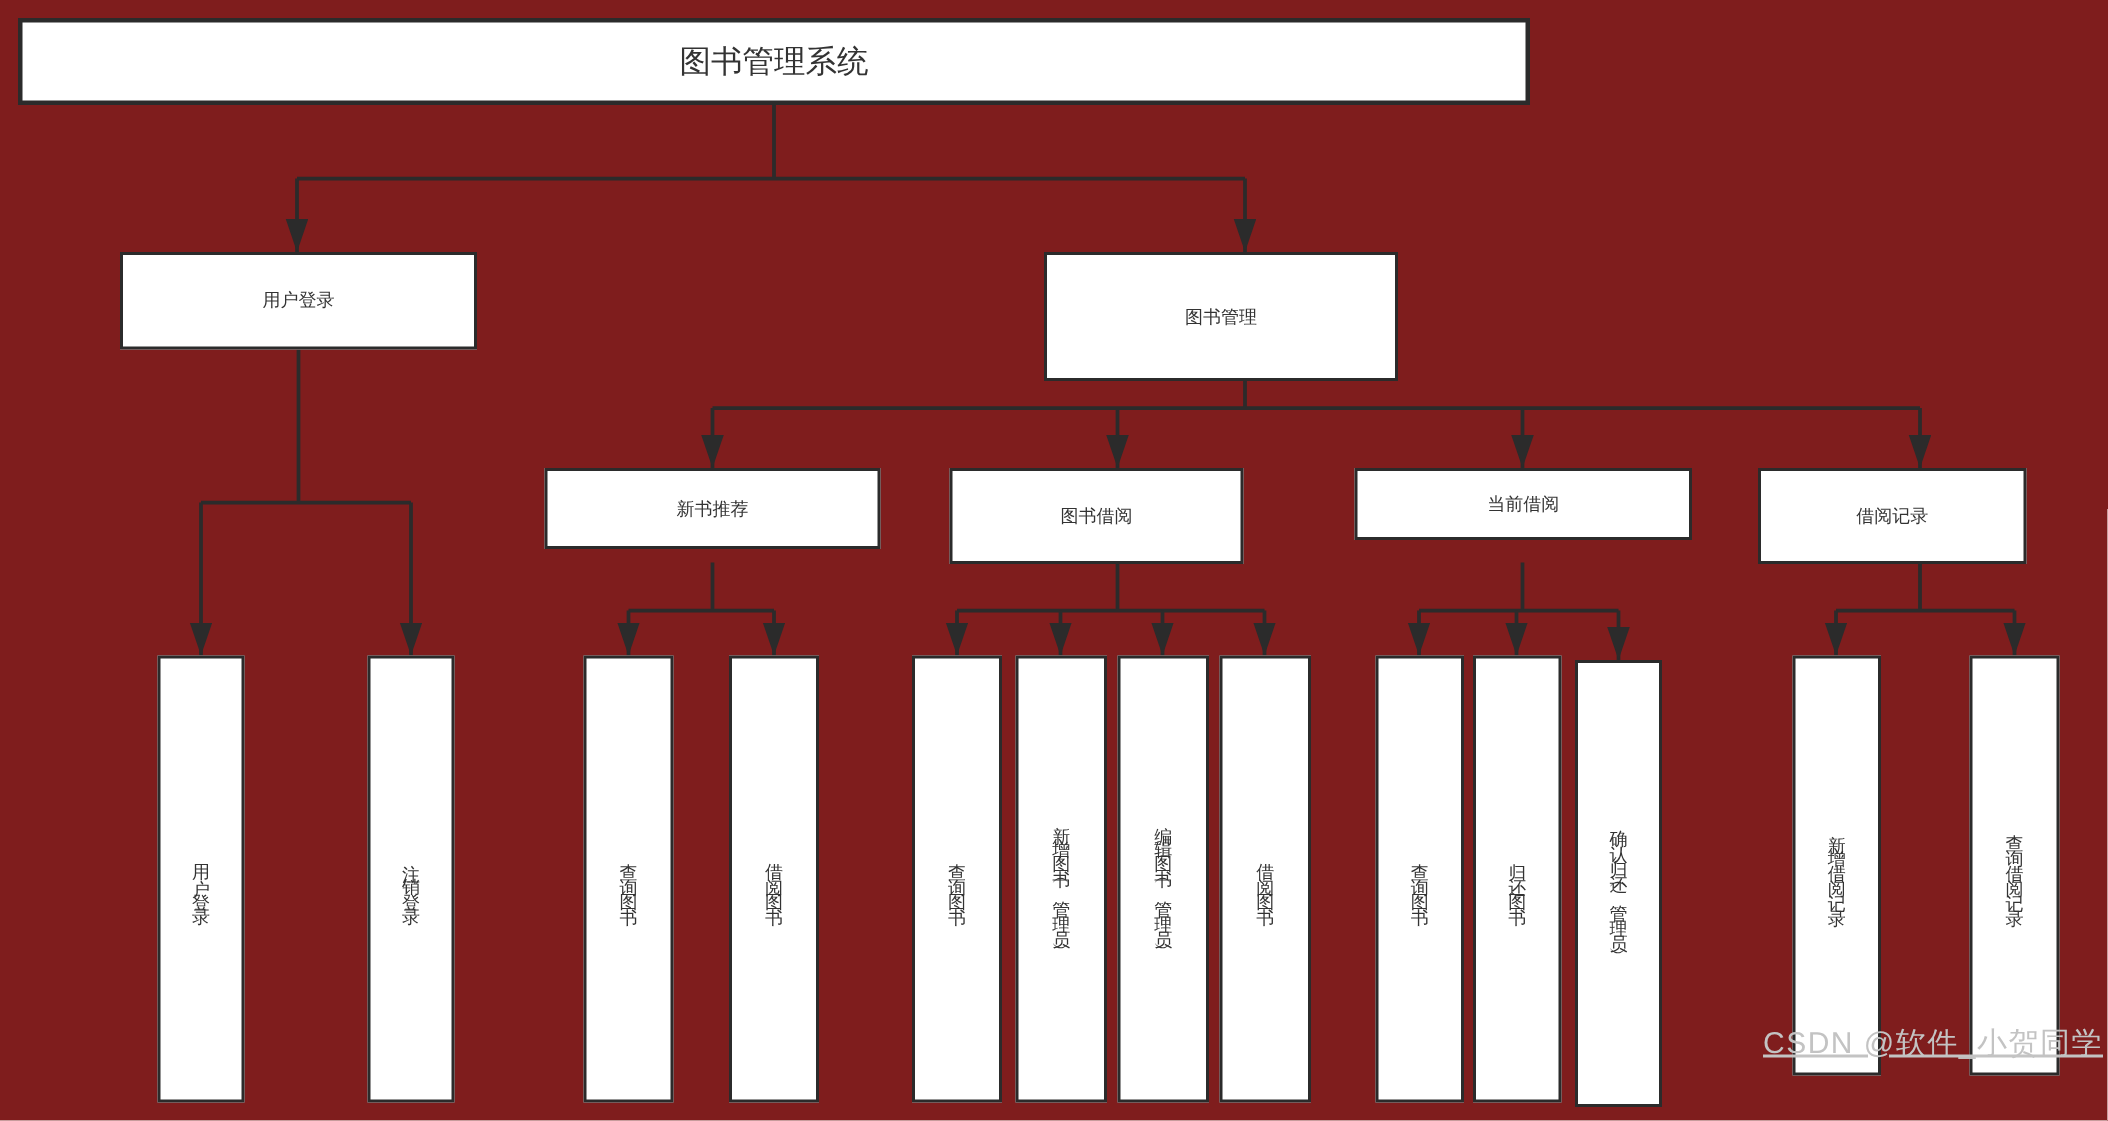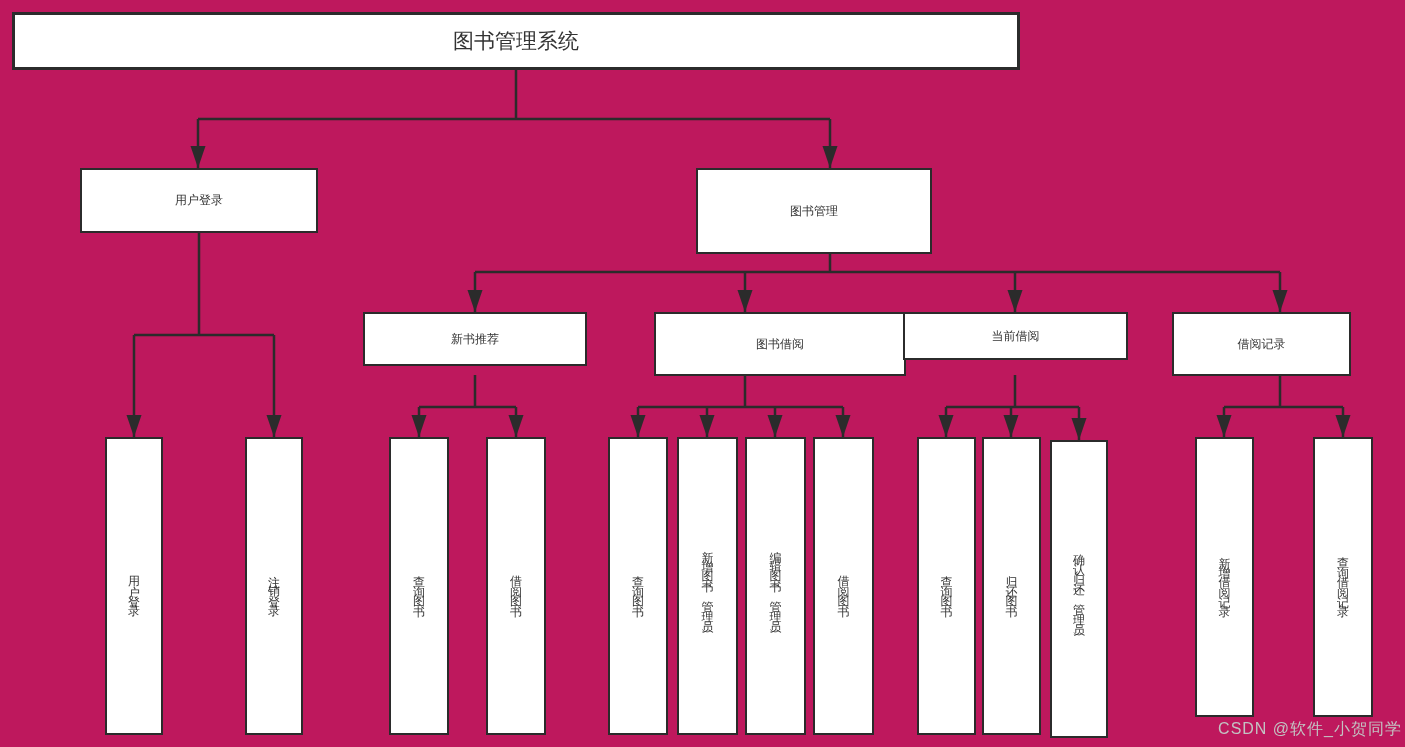--- a/index.html
+++ b/index.html
@@ -1,21 +1,21 @@
 <!DOCTYPE html>
 <html><head>
 <meta charset="utf-8">
 <style>
   html, body { margin: 0; padding: 0; background: #ffffff; }
   body { font-family: "Liberation Sans", "DejaVu Sans", sans-serif; }
   #stage {
     position: relative;
     width: 1405px;
     height: 747px;
-    background: #be185d;
+    background: #7f1d1d;
     overflow: hidden;
   }
   #wires {
     position: absolute;
     left: 0; top: 0;
     width: 1405px; height: 747px;
     pointer-events: none;
   }
   .box {
     position: absolute;
@@ -33,24 +33,25 @@
   .vtext {
     writing-mode: vertical-rl;
     text-orientation: mixed;
     letter-spacing: 10px;
     line-height: 1;
     white-space: nowrap;
   }
   #watermark {
     position: absolute;
     right: 3px;
-    top: 719px;
-    font-size: 16px;
+    top: 682px;
+    font-size: 20px;
     color: #c3c3c3;
     letter-spacing: 1px;
+    text-decoration: underline;
   }
 </style>
 </head>
 <body>
 
 <div id="stage">
 
   <svg id="wires" viewBox="0 0 1405 747" xmlns="http://www.w3.org/2000/svg">
     <defs>
       <marker id="arrow" markerUnits="userSpaceOnUse" markerWidth="23" markerHeight="16" refX="22" refY="7.5" orient="auto">
@@ -101,21 +102,21 @@
   <div class="box" style="left:80px; top:168px; width:238px; height:65px">
     <span>用户登录</span>
   </div>
   <div class="box" style="left:696px; top:168px; width:236px; height:86px">
     <span>图书管理</span>
   </div>
 
   <div class="box" style="left:363px; top:312px; width:224px; height:54px">
     <span>新书推荐</span>
   </div>
-  <div class="box" style="left:654px; top:312px; width:252px; height:64px">
+  <div class="box" style="left:633px; top:312px; width:196px; height:64px">
     <span>图书借阅</span>
   </div>
   <div class="box" style="left:903px; top:312px; width:225px; height:48px">
     <span>当前借阅</span>
   </div>
   <div class="box" style="left:1172px; top:312px; width:179px; height:64px">
     <span>借阅记录</span>
   </div>
 
   <div class="box" style="left:105px; top:437px; width:58px; height:298px">

